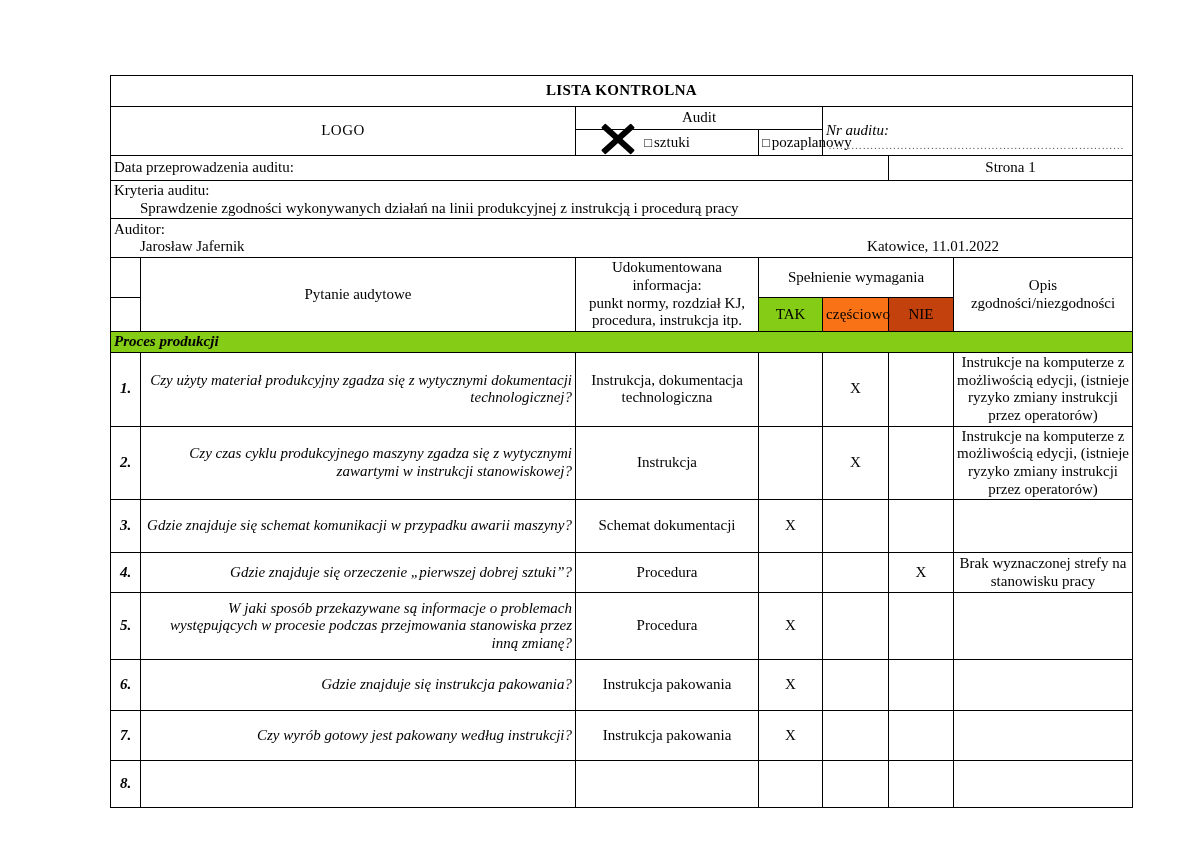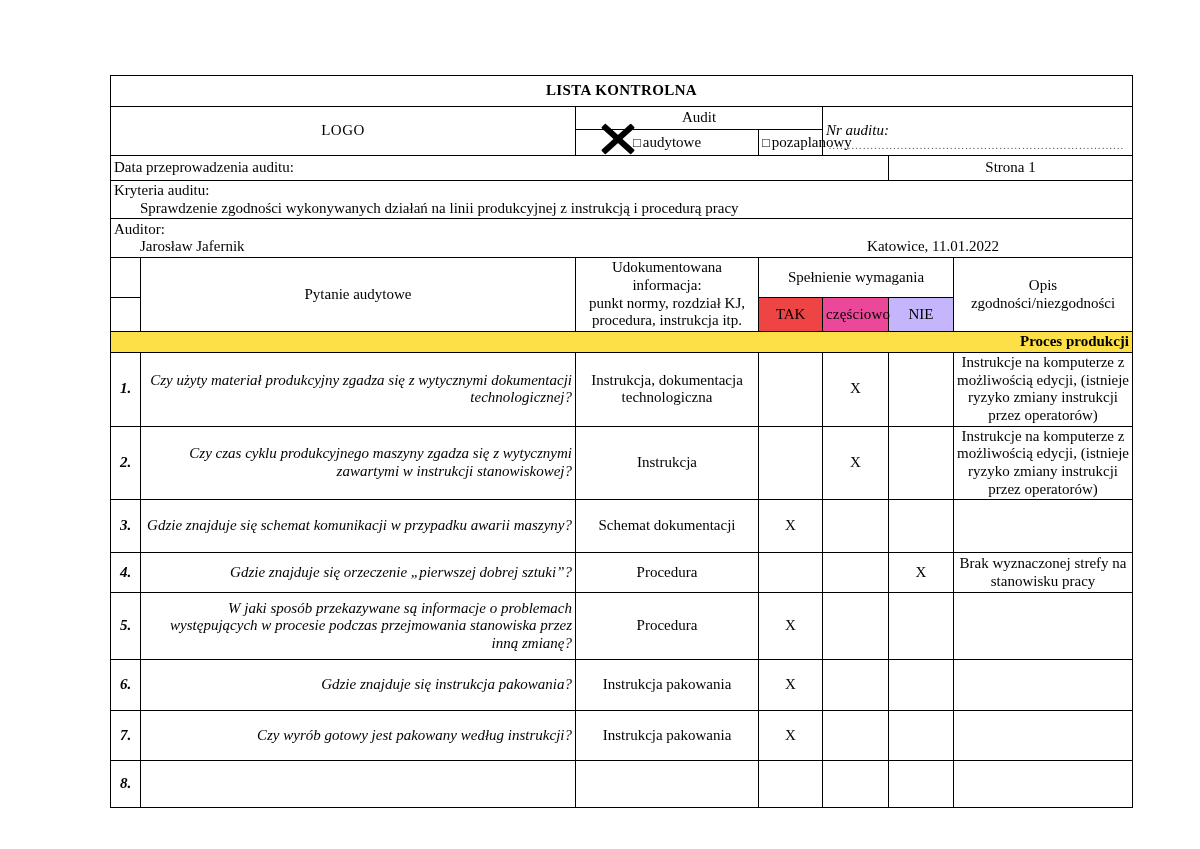--- a/index.html
+++ b/index.html
@@ -140,42 +140,43 @@
     font-size: 15px;
     height: 19px;
     padding: 0;
   }
   .st-cell {
     text-align: center;
     padding: 0;
     height: 19px;
   }
   .st-tak {
-    background: #ef4444;
+    background: #84cc16;
     font-size: 15px;
   }
   .st-czes {
-    background: #ec4899;
+    background: #f97316;
     font-size: 9px;
     letter-spacing: 0.2px;
     margin-left: 22px;
   }
   .st-nie {
-    background: #c4b5fd;
+    background: #c2410c;
     font-size: 15px;
   }
   .col-opis {
     text-align: center;
     font-size: 13px;
   }
 
   
   .section-banner {
-    background: #fde047;
-    text-align: right;
+    background: #84cc16;
+    text-align: left;
+    font-style: italic;
     font-weight: bold;
     font-size: 15px;
     height: 17px;
     padding: 0;
   }
 
   
   .num-cell {
     text-align: center;
     font-style: italic;
@@ -230,21 +231,21 @@
       <tr>
         <td class="logo-cell" colspan="2" rowspan="2">LOGO</td>
         <td class="audit-label" colspan="2">Audit</td>
         <td class="nr-cell" colspan="3" rowspan="2">
           <span>Nr auditu:</span>
           <span class="dots">……………………………………………………………………</span>
         </td>
       </tr>
       <tr>
         <td class="chk-cell">
-          <span class="chk-box">□</span><span>audytowe</span>
+          <span class="chk-box">□</span><span>sztuki</span>
           <span class="xmark">
               <span></span>
               <span></span>
             </span>
         </td>
         <td class="chk-cell">
           <span class="chk-box">□</span><span>pozaplanowy</span>
         </td>
       </tr>
 

